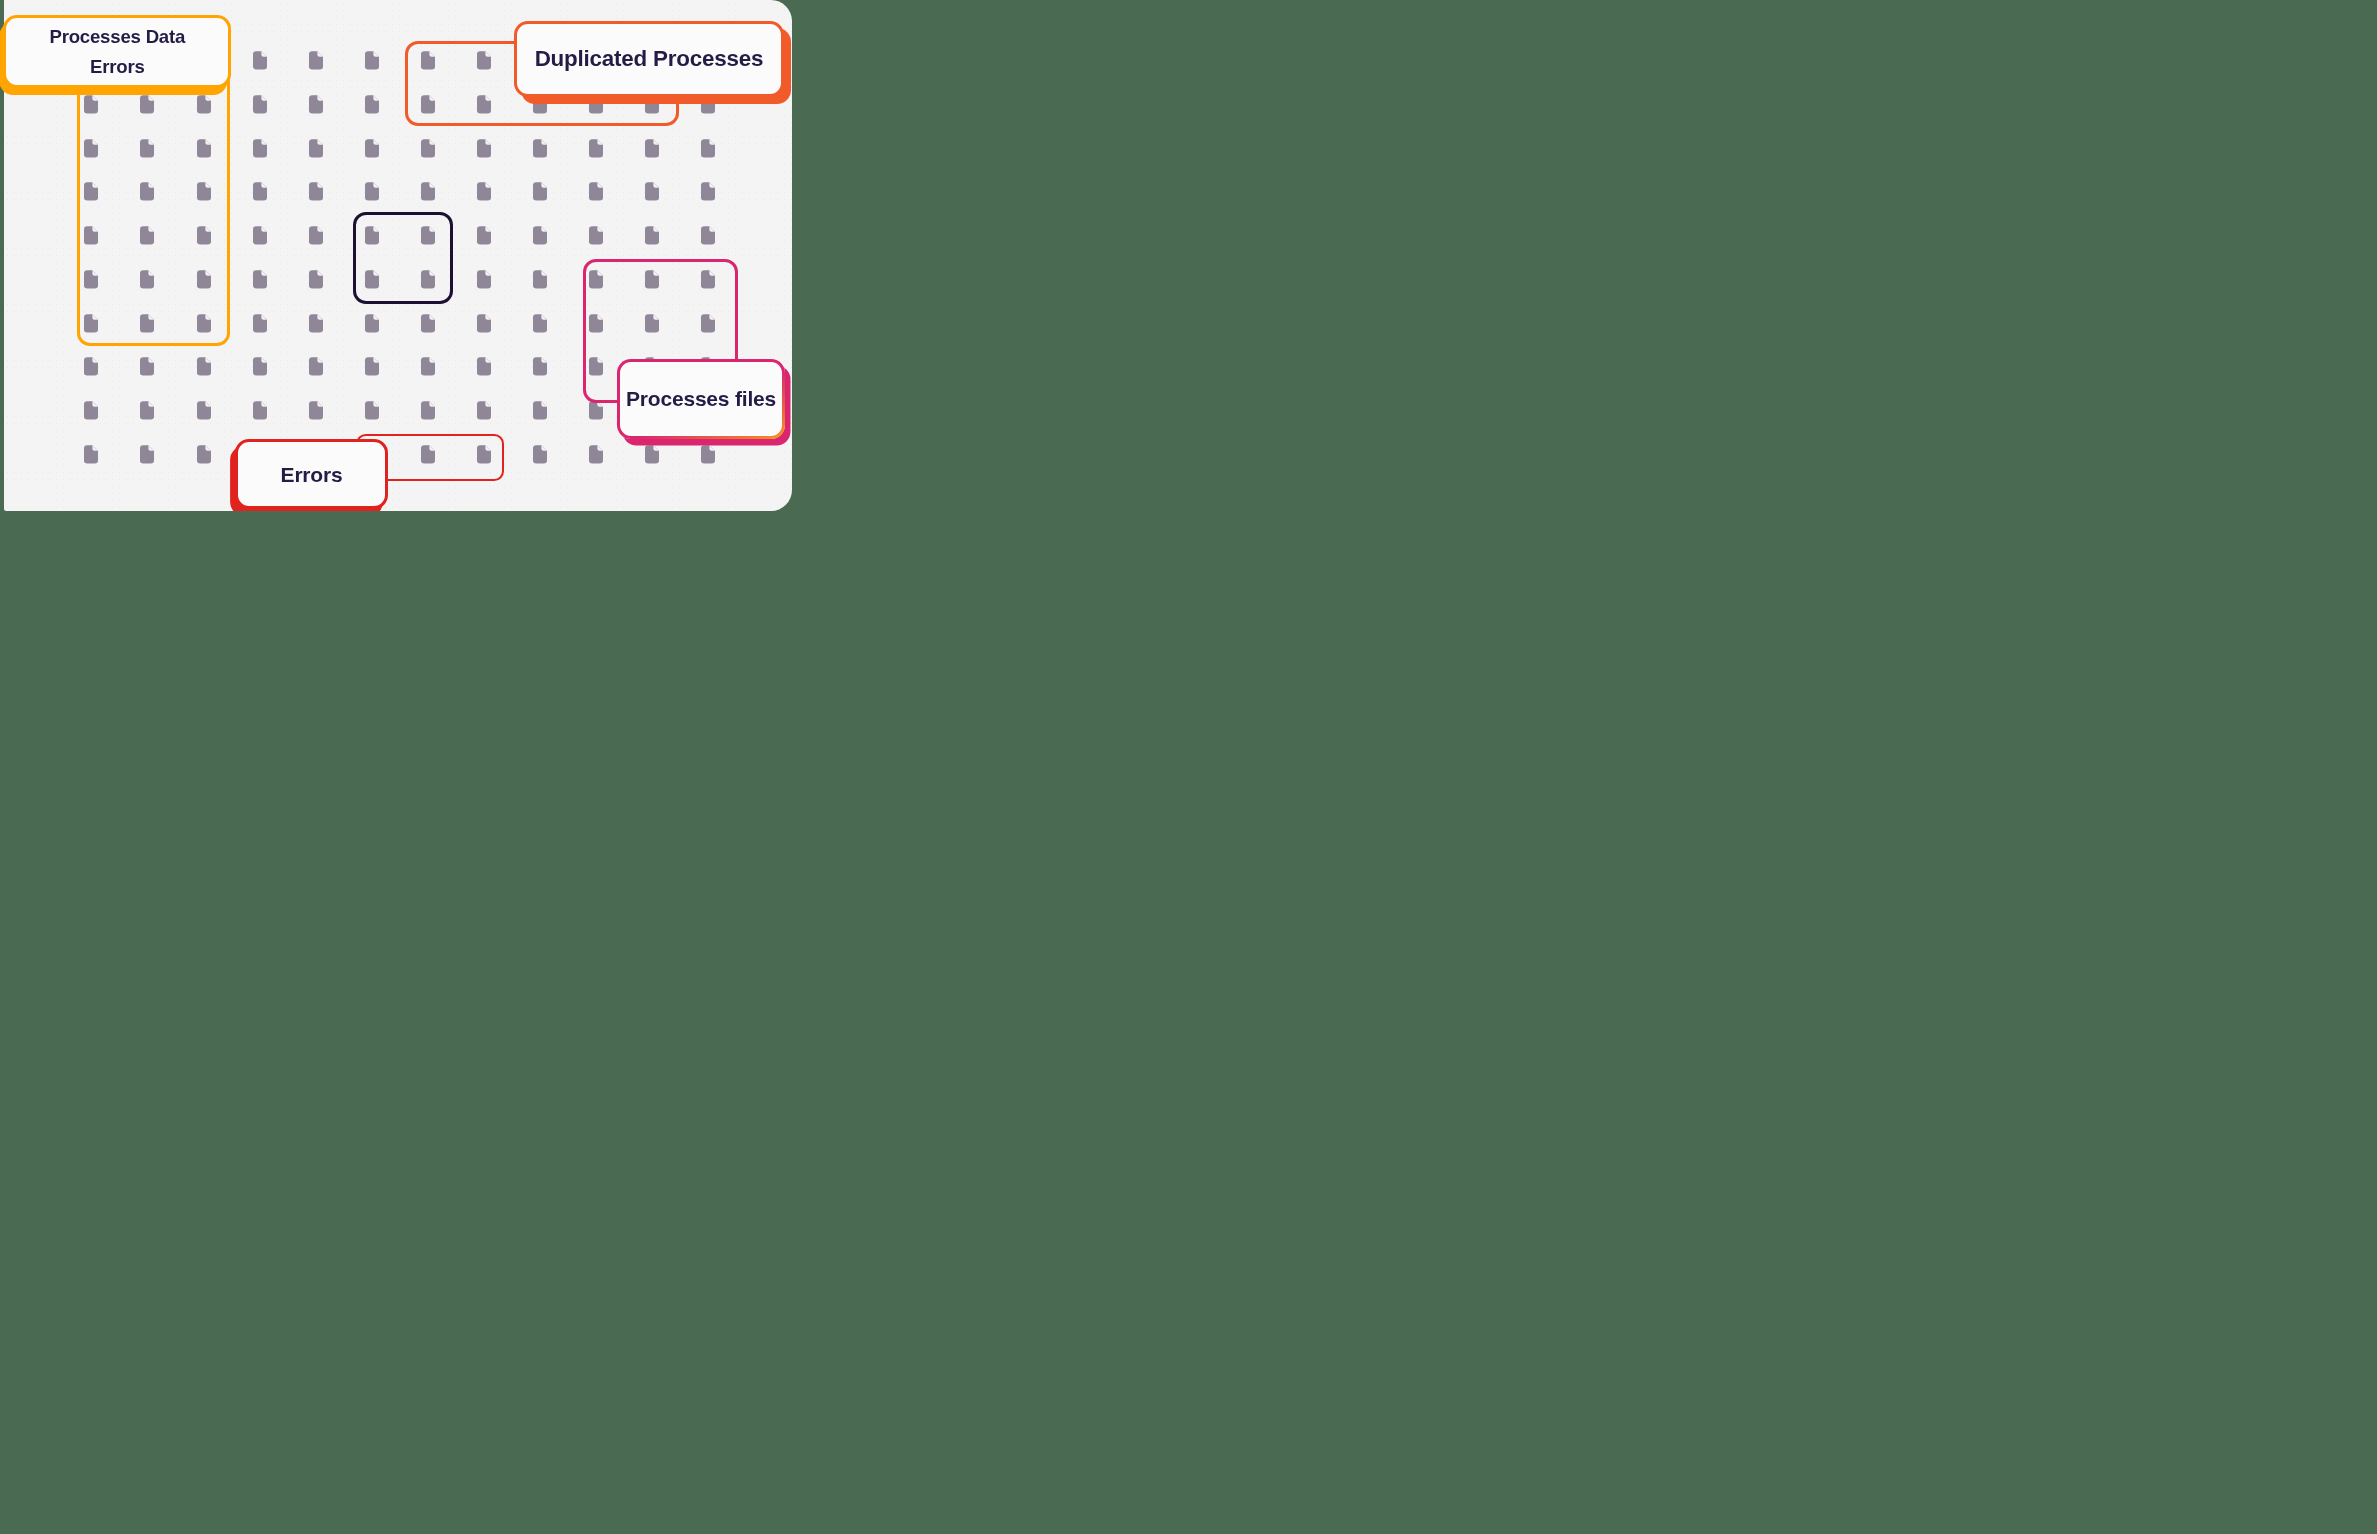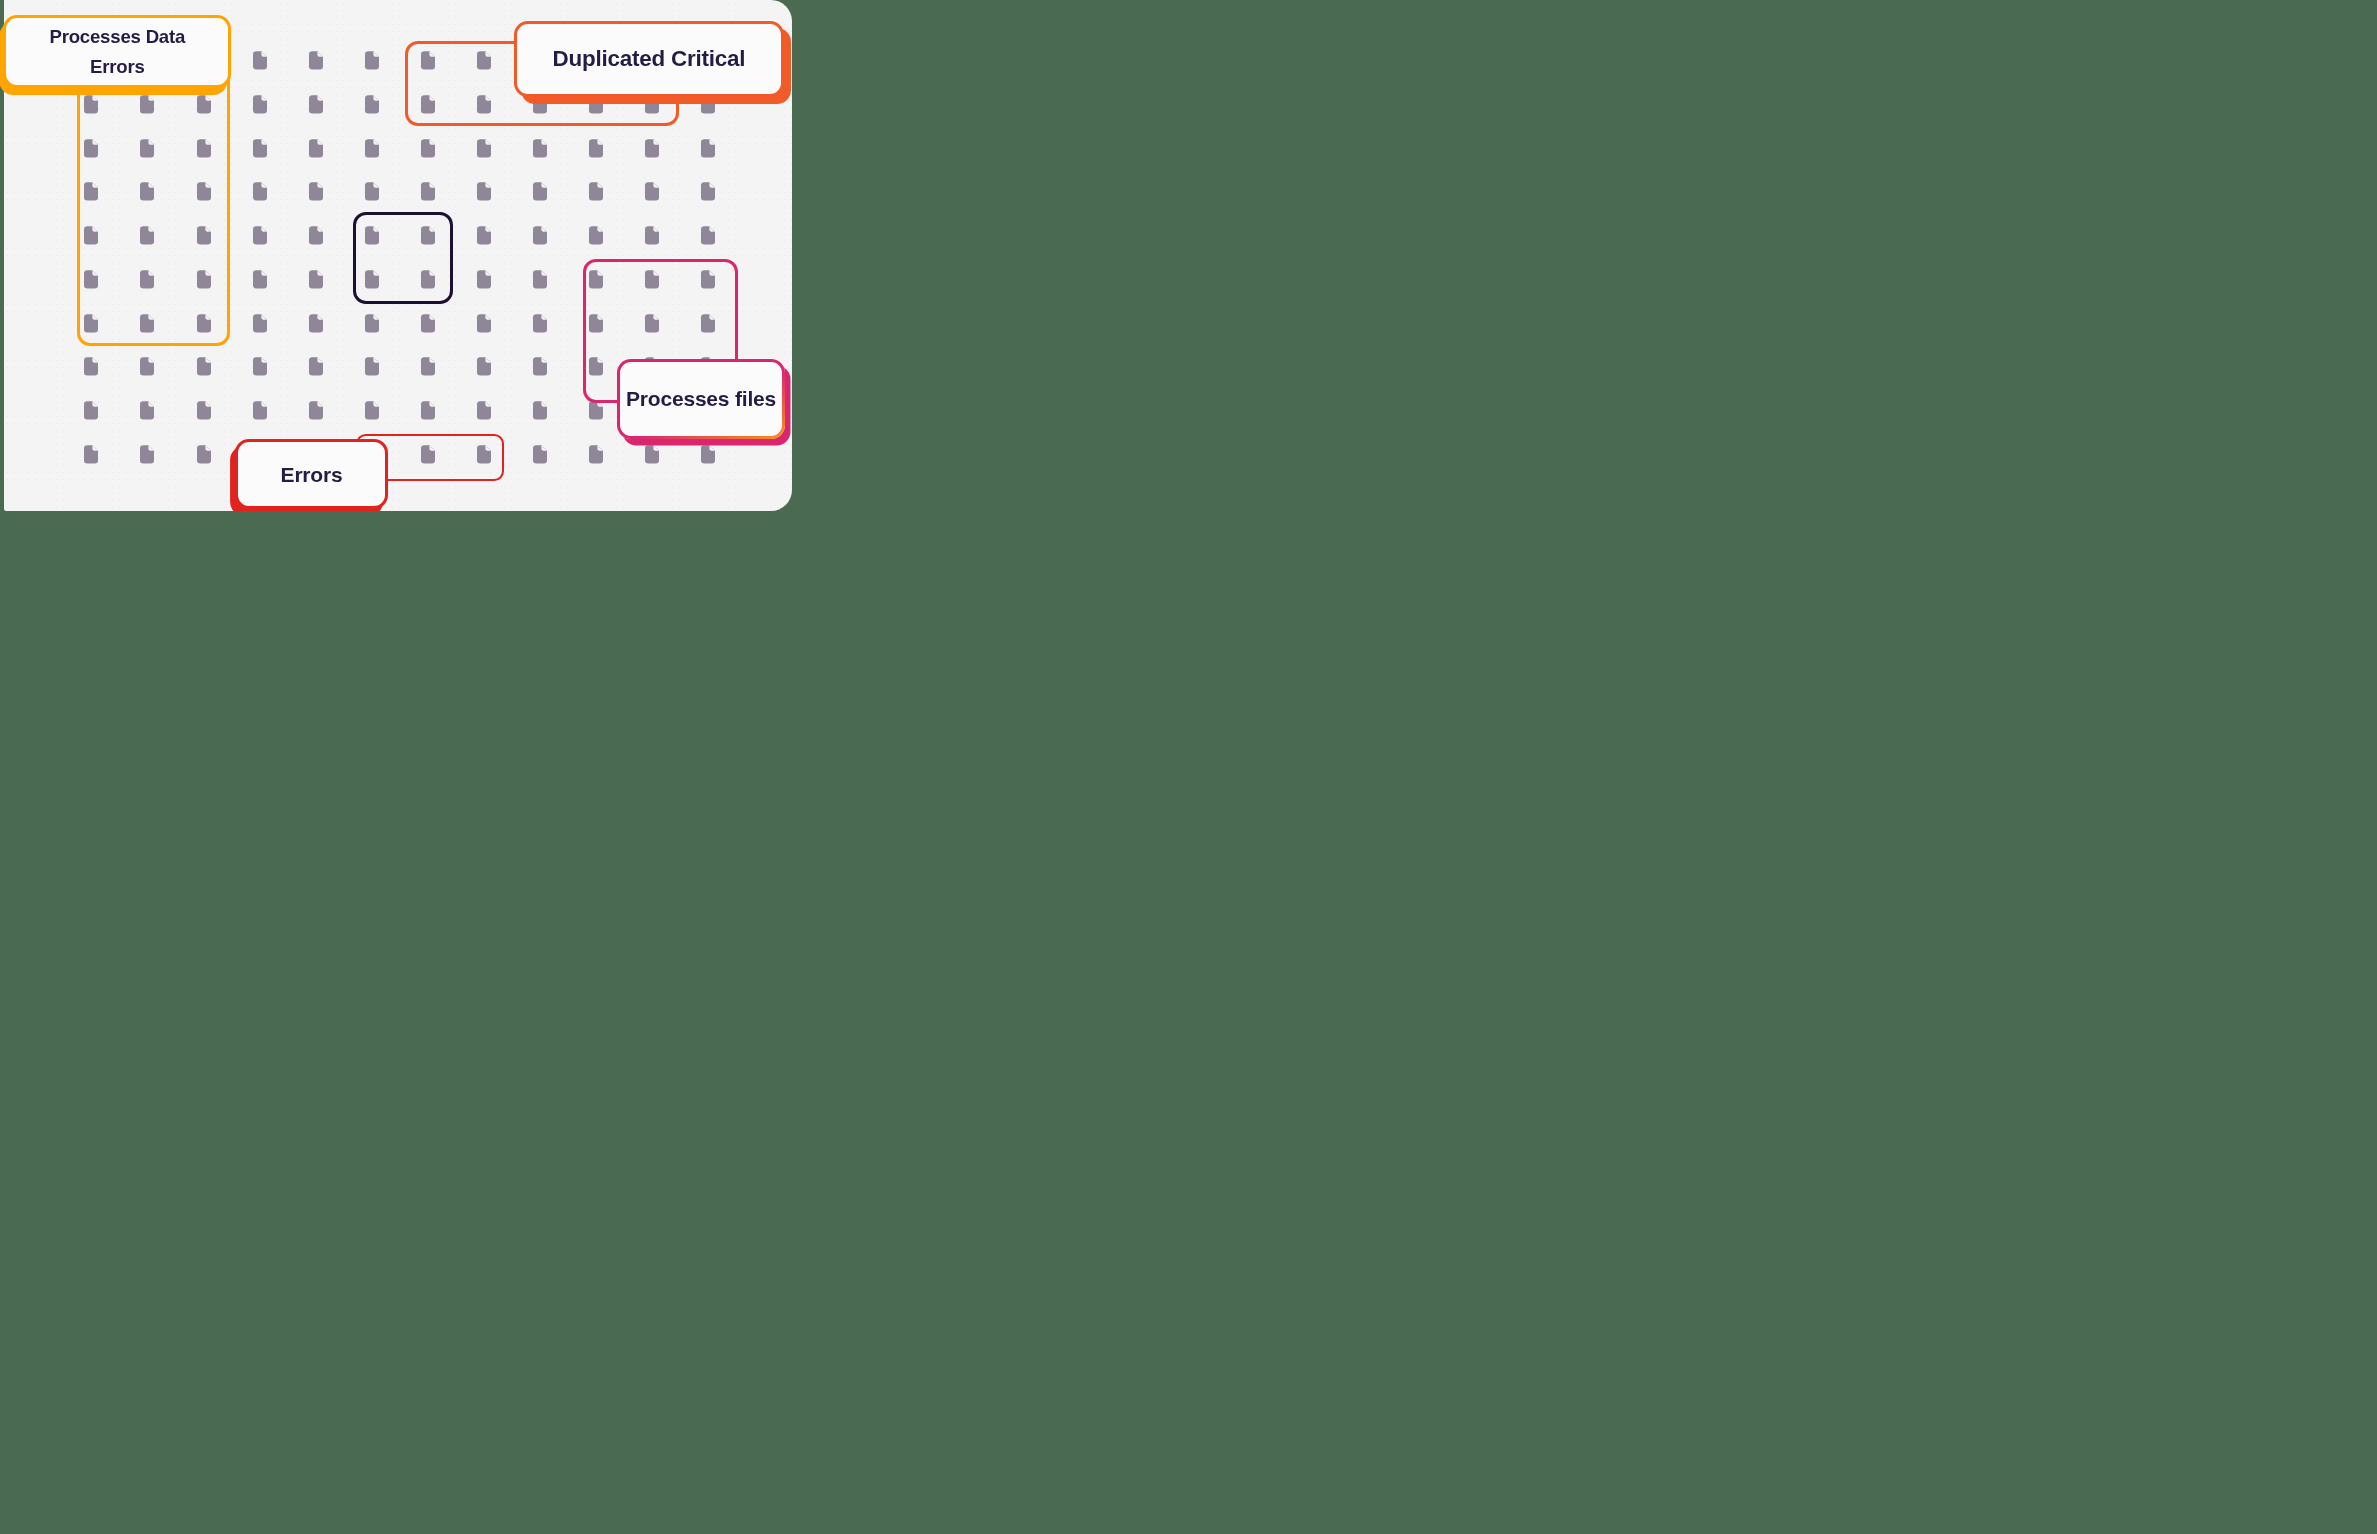--- a/index.html
+++ b/index.html
@@ -796,21 +796,21 @@
 <div class="region region-center"></div>
 <div class="region region-critical"></div>
 <div class="region region-errors"></div>
 
 <div class="callout callout-unapproved">
   <span>Processes Data</span>
   <span>Errors</span>
 </div>
 
 <div class="callout callout-duplicated">
-  <span>Duplicated Critical</span>
+  <span>Duplicated Processes</span>
 </div>
 
 <div class="callout-critical-wrap">
   <div class="callout-critical-inner">
     <span>Processes files</span>
   </div>
 </div>
 
 <div class="callout callout-errors">
   <span>Errors</span>

